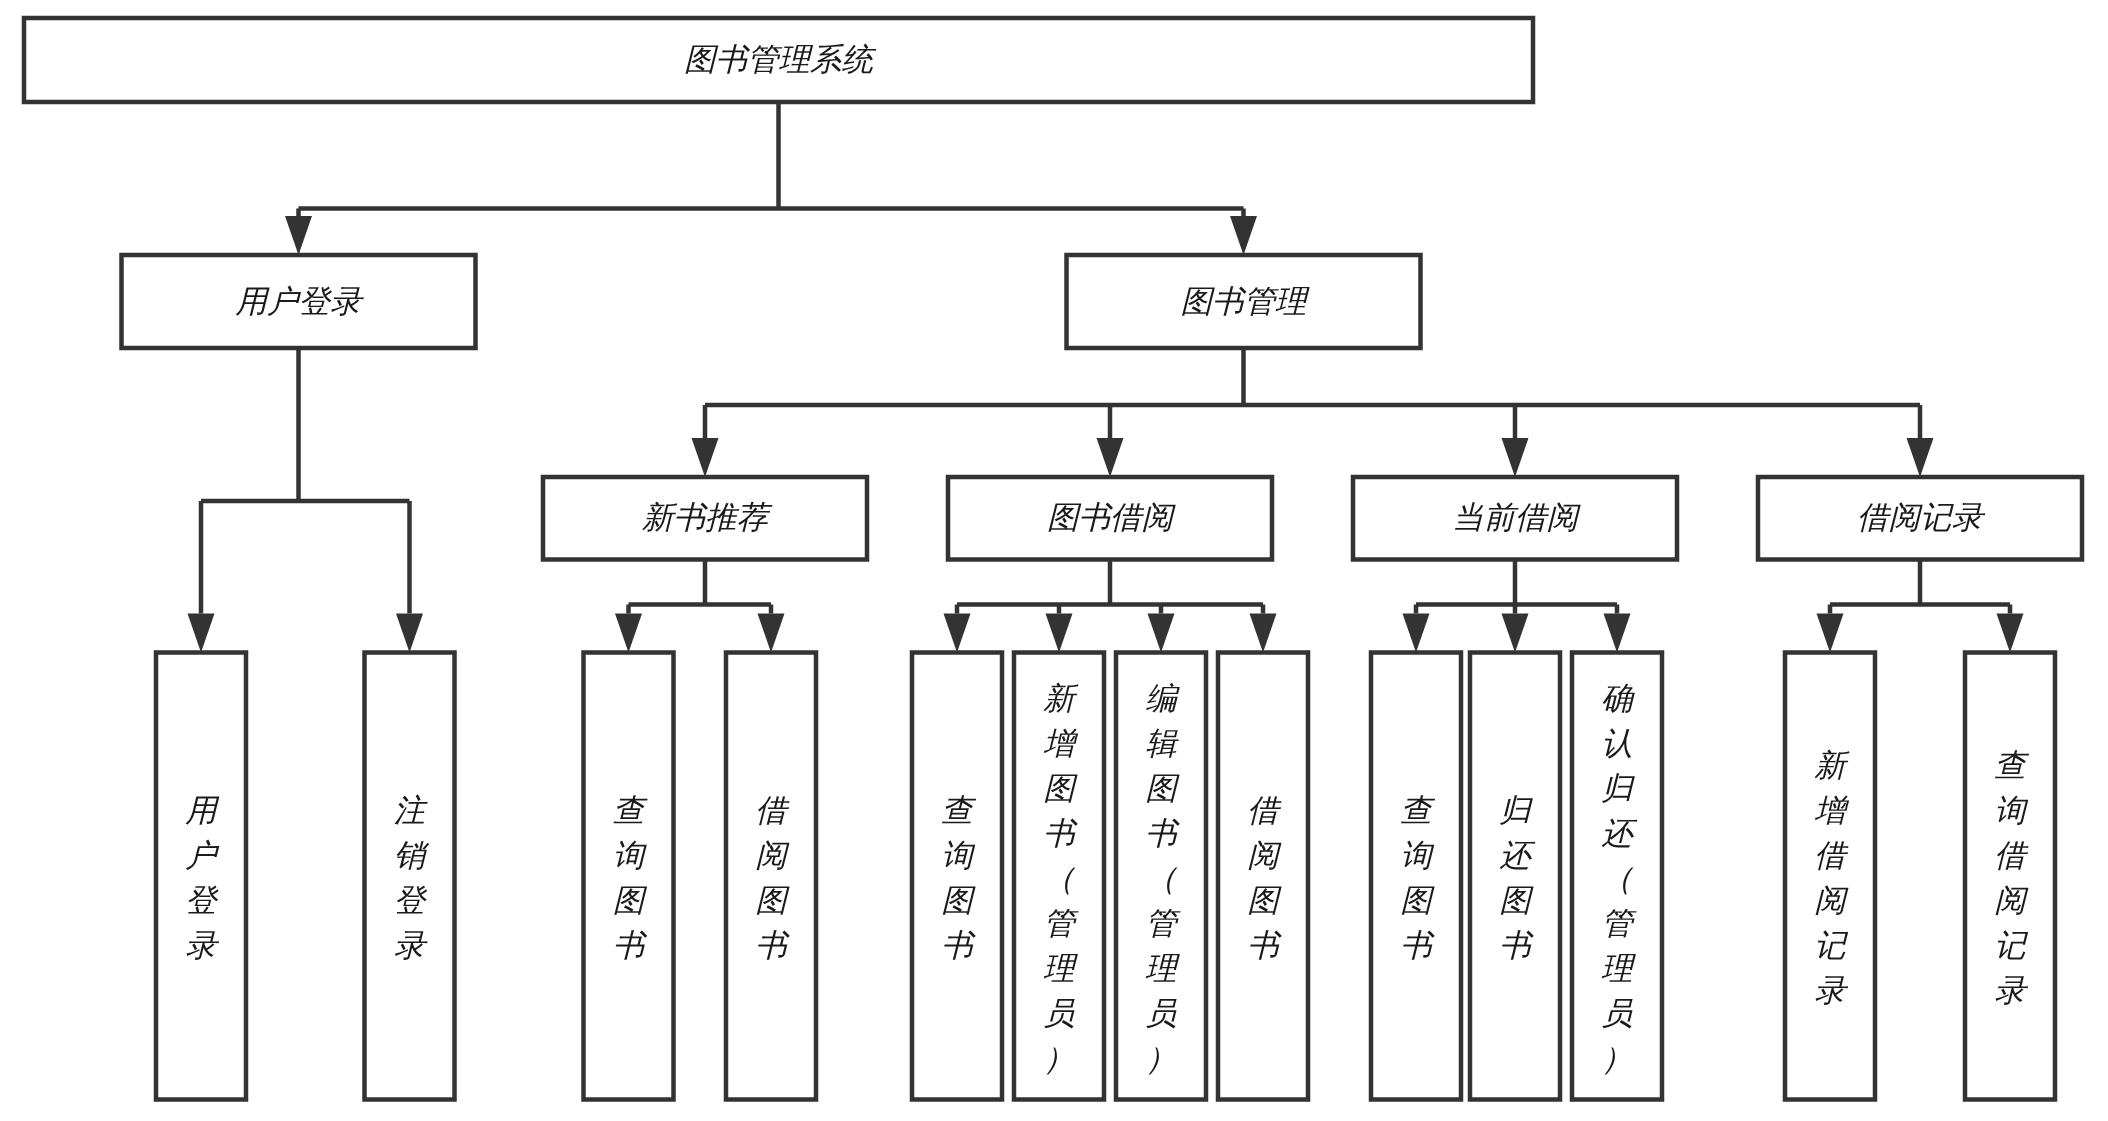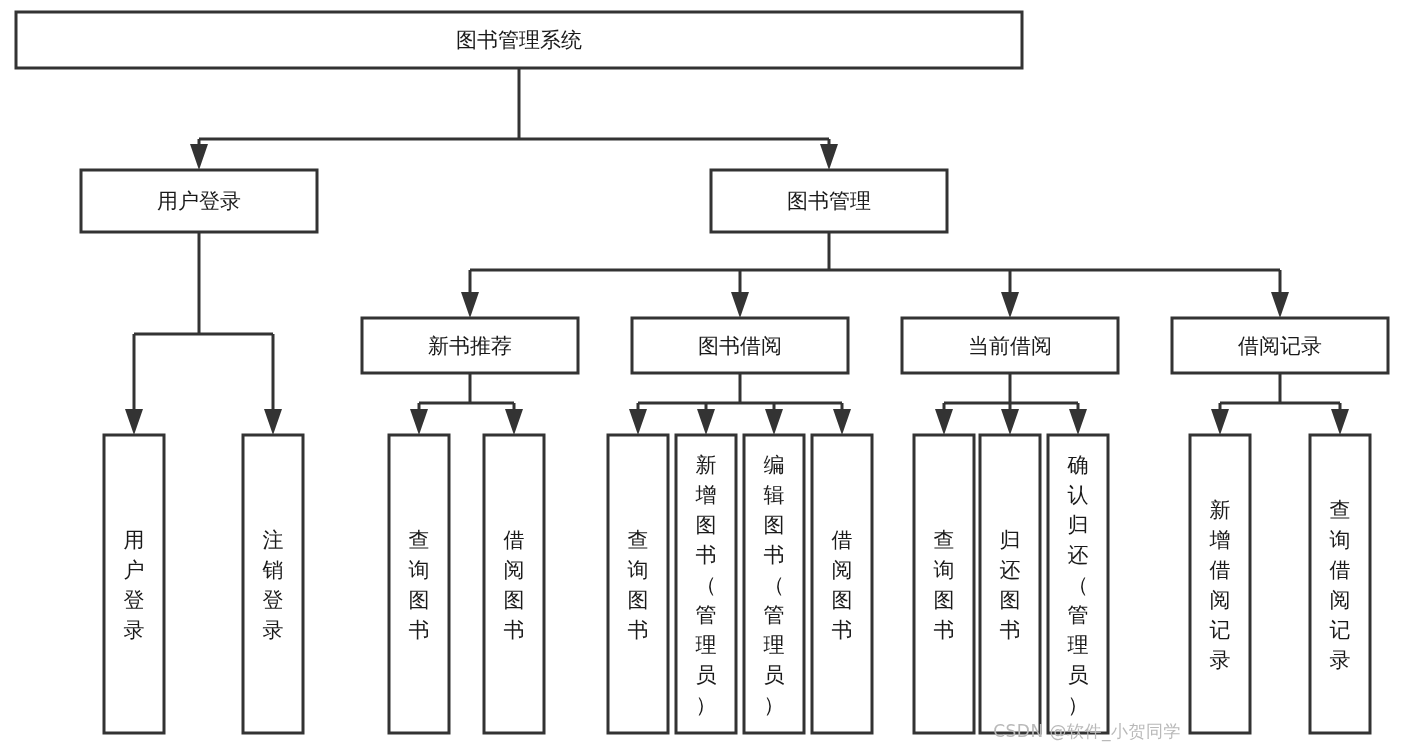--- a/index.html
+++ b/index.html
@@ -3,21 +3,21 @@
 <meta charset="utf-8">
 <title>图书管理系统 功能结构图</title>
 <style>
   html,body{margin:0;padding:0;}
   body{
     width:1405px;height:747px;
     background:#ffffff;
     font-family:"DejaVu Sans","Liberation Sans",sans-serif;
     overflow:hidden;
   }
-  #diagram-root{position:relative;width:1189px;height:747px;}
+  #diagram-root{position:relative;width:1189px;height:747px;font-style:italic;}
   svg#tree-svg{position:absolute;left:0;top:0;width:1405px;height:747px;display:block;}
   .node-box{fill:#ffffff;stroke:#333333;stroke-width:3;}
   .connector{stroke:#333333;stroke-width:3;fill:none;}
   .arrow-head{fill:#333333;stroke:none;}
   .node-label-h{
     font-family:"DejaVu Sans","Liberation Sans",sans-serif;
     font-size:21px;fill:#1a1a1a;
     text-anchor:middle;dominant-baseline:middle;
   }
   .node-label-v{
@@ -181,14 +181,13 @@
         <g>
           <rect x="1190" y="435" width="60" height="298" class="node-box"></rect>
           <text x="1220" class="node-label-v"><tspan x="1220" y="517.4">新</tspan><tspan x="1220" y="547.4">增</tspan><tspan x="1220" y="577.4">借</tspan><tspan x="1220" y="607.4">阅</tspan><tspan x="1220" y="637.4">记</tspan><tspan x="1220" y="667.4">录</tspan></text>
         </g>
         <g>
           <rect x="1310" y="435" width="60" height="298" class="node-box"></rect>
           <text x="1340" class="node-label-v"><tspan x="1340" y="517.4">查</tspan><tspan x="1340" y="547.4">询</tspan><tspan x="1340" y="577.4">借</tspan><tspan x="1340" y="607.4">阅</tspan><tspan x="1340" y="637.4">记</tspan><tspan x="1340" y="667.4">录</tspan></text>
         </g>
       </g>
   </svg>
-  <div class="watermark">CSDN @软件_小贺同学</div>
 </div>
 
 </body></html>

